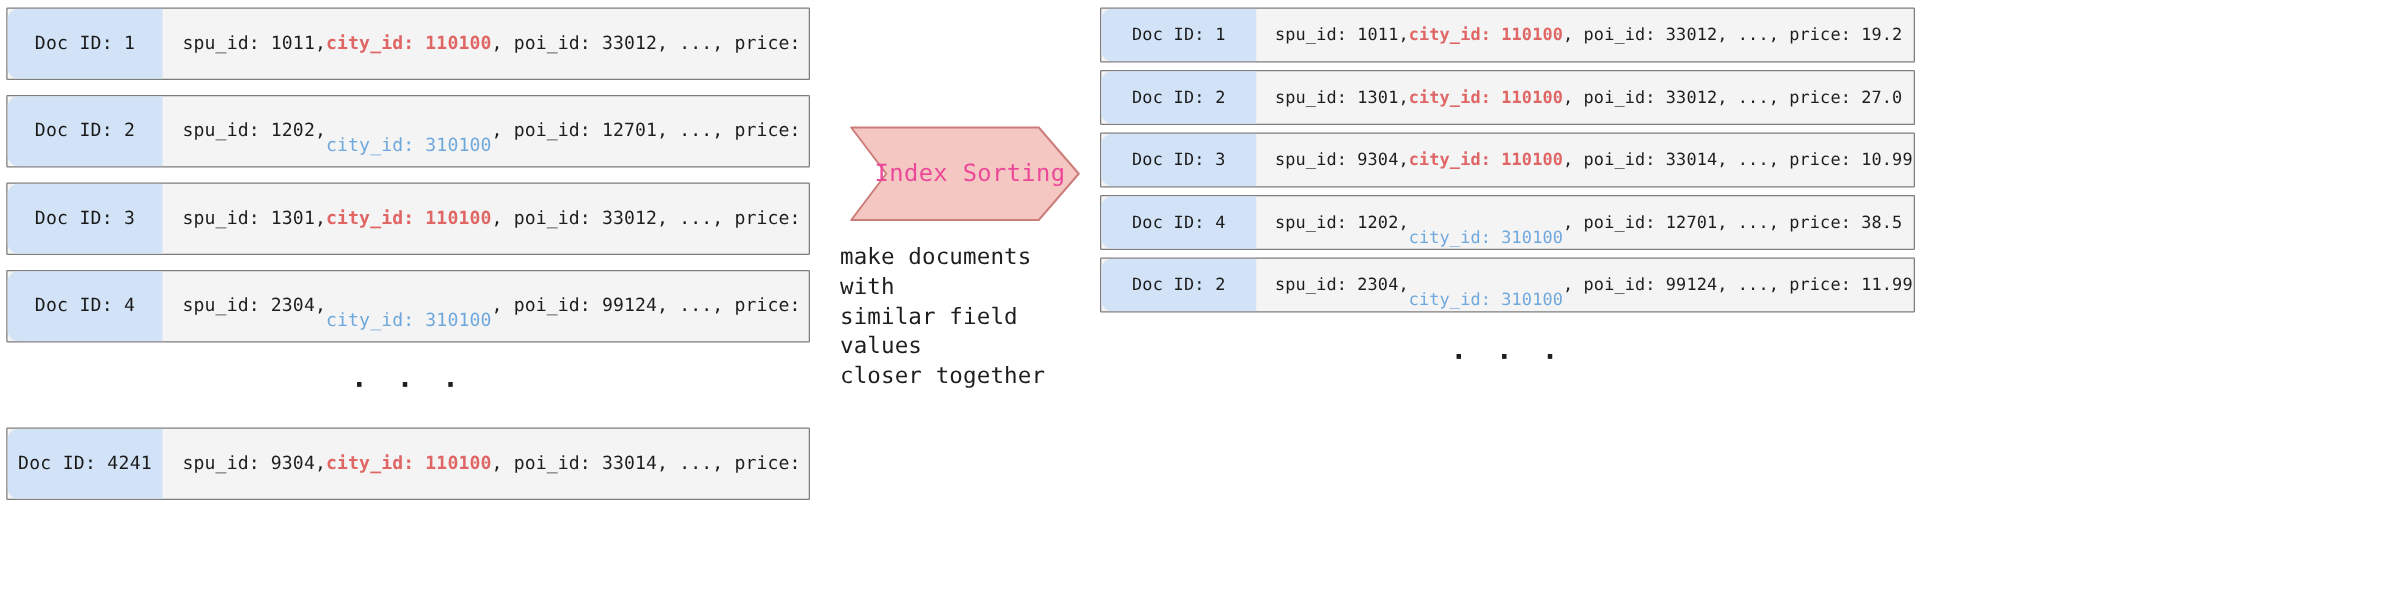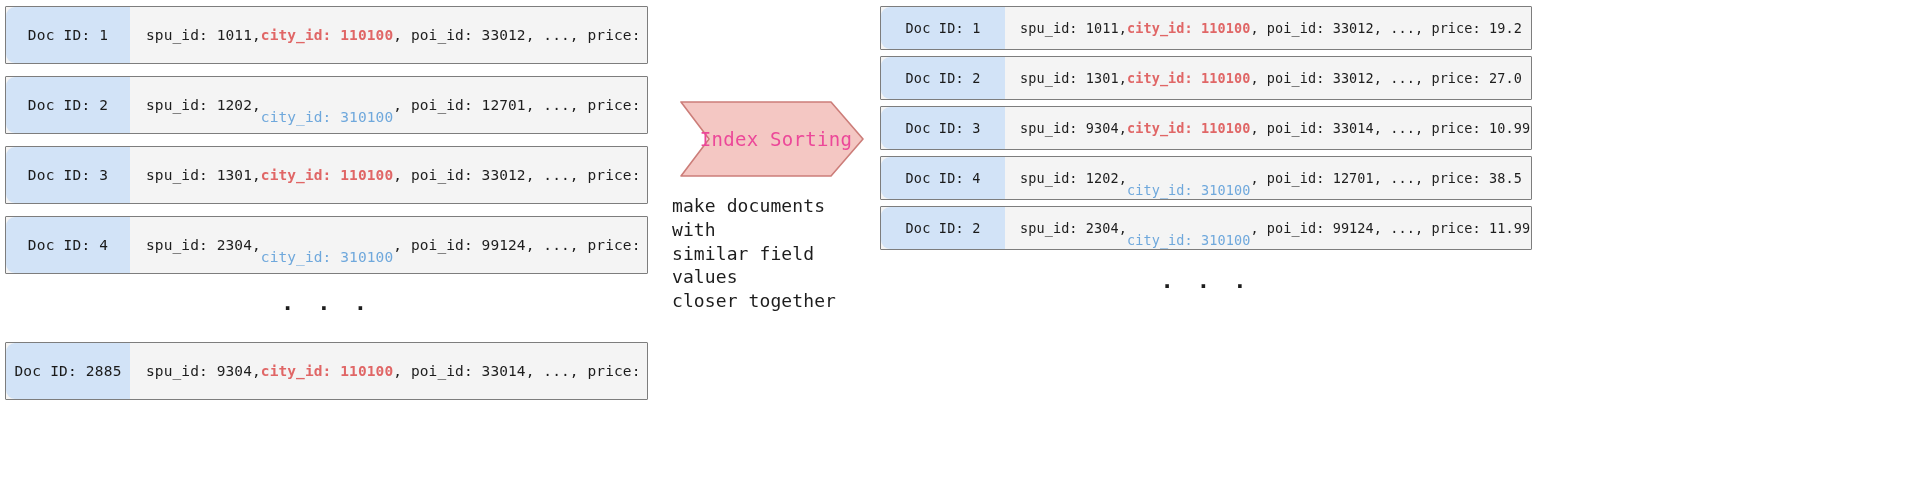--- a/index.html
+++ b/index.html
@@ -159,21 +159,21 @@
           <div class="doc-body">
             <span>spu_id: 2304, </span>
             <span class="city-blue">city_id: 310100</span>
             <span>, poi_id: 99124, ..., price: 11.99</span>
           </div>
         </div>
       </div>
     <div class="ellipsis">· · ·</div>
     <div>
         <div class="doc-row">
-          <div class="doc-id">Doc ID: 2885</div>
+          <div class="doc-id">Doc ID: 4241</div>
           <div class="doc-body">
             <span>spu_id: 9304, </span>
             <span class="city-red">city_id: 110100</span>
             <span>, poi_id: 33014, ..., price: 10.99</span>
           </div>
         </div>
       </div>
   </div>
 
   <div class="middle">

